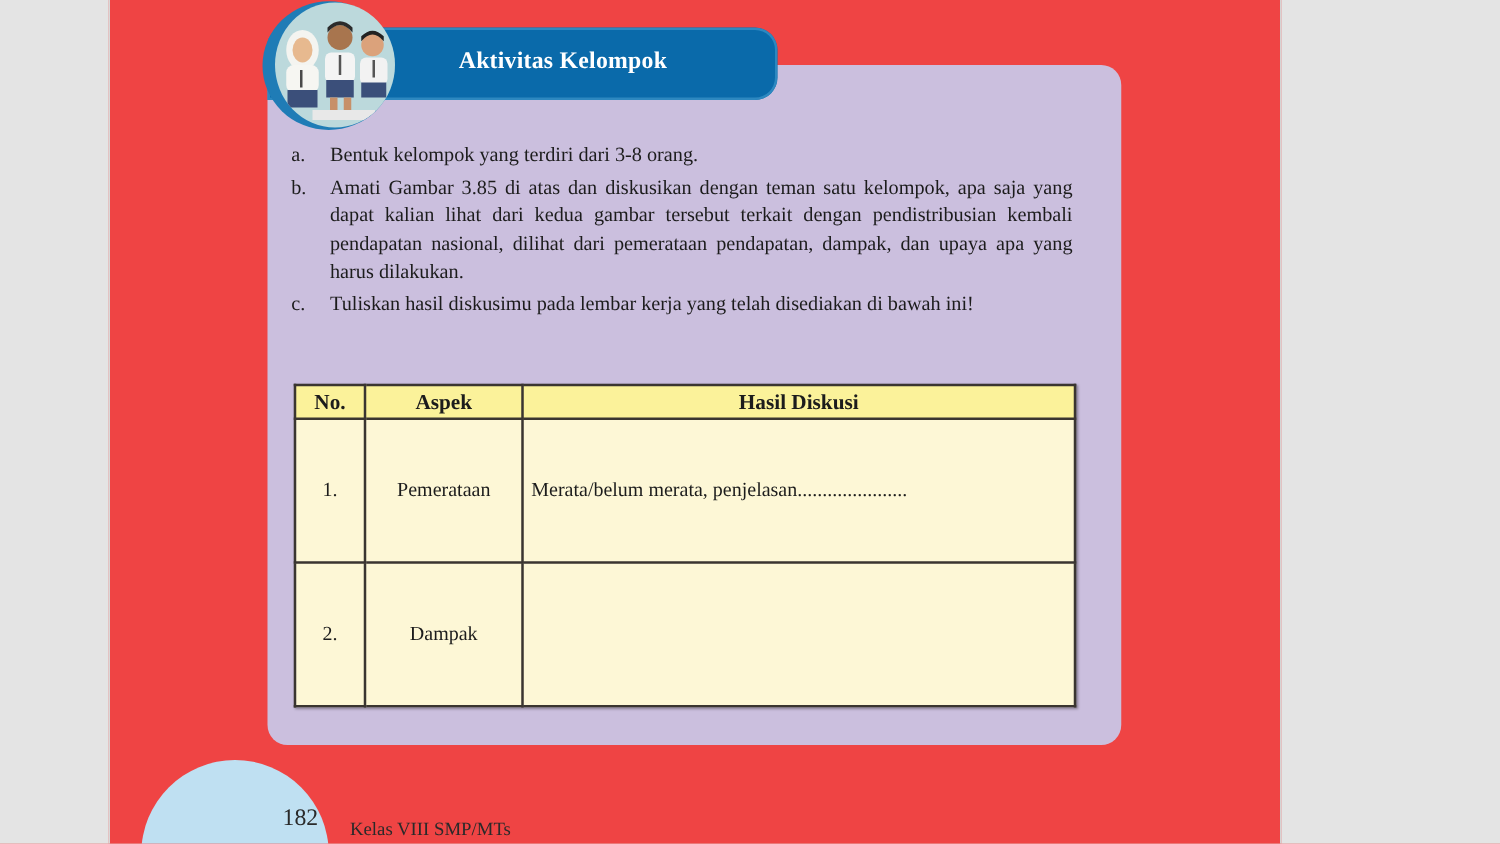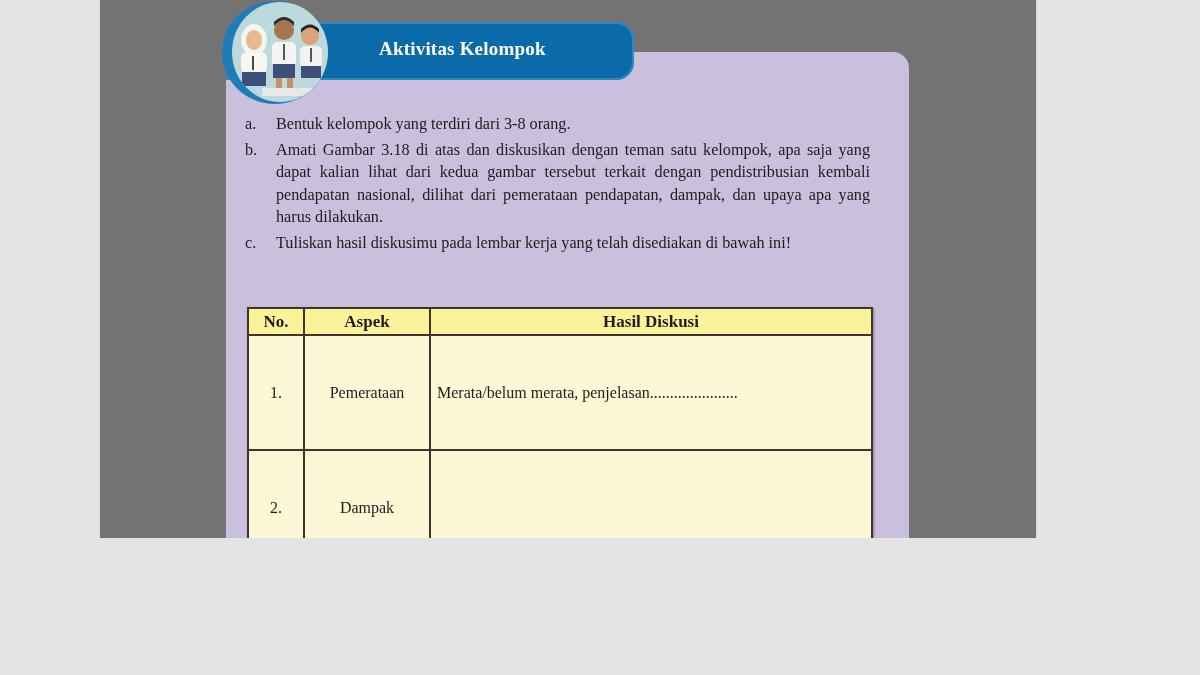--- a/index.html
+++ b/index.html
@@ -3,22 +3,22 @@
   <meta charset="utf-8">
   <style>
     html, body { margin: 0; padding: 0; }
     body {
       width: 1200px; height: 675px; overflow: hidden;
       background: #e4e4e4;
       position: relative;
       font-family: "Liberation Serif", "DejaVu Serif", serif;
     }
     .page {
-      position: absolute; left: 99px; top: 0; width: 936px; height: 538px;
-      background: #737373;
+      position: absolute; left: 87px; top: 0; width: 936px; height: 675px;
+      background: #ef4444;
       border-left: 1px solid #d8d8d8; border-right: 1px solid #d4d4d4;
       overflow: hidden;
     }
     .corner-circle {
       position: absolute; left: 25px; top: 608px; width: 150px; height: 150px;
       border-radius: 50%; background: #bfe0f2;
     }
     .panel {
       position: absolute; left: 126px; top: 52px; width: 683px; height: 544px;
       background: #cbbfde; border-radius: 16px;
@@ -105,21 +105,21 @@
     </svg>
   </div>
 
   <div class="content">
     <div class="item">
       <span class="mk">a.</span>
       <span class="tx">Bentuk kelompok yang terdiri dari 3-8 orang.</span>
     </div>
     <div class="item">
       <span class="mk">b.</span>
-      <span class="tx">Amati Gambar 3.18 di atas dan diskusikan dengan teman satu kelompok, apa saja yang dapat kalian lihat dari kedua gambar tersebut terkait dengan pendistribusian kembali pendapatan nasional, dilihat dari pemerataan pendapatan, dampak, dan upaya apa yang harus dilakukan.</span>
+      <span class="tx">Amati Gambar 3.85 di atas dan diskusikan dengan teman satu kelompok, apa saja yang dapat kalian lihat dari kedua gambar tersebut terkait dengan pendistribusian kembali pendapatan nasional, dilihat dari pemerataan pendapatan, dampak, dan upaya apa yang harus dilakukan.</span>
     </div>
     <div class="item">
       <span class="mk">c.</span>
       <span class="tx">Tuliskan hasil diskusimu pada lembar kerja yang telah disediakan di bawah ini!</span>
     </div>
   </div>
 
   <table class="t">
     <thead>
       <tr>

